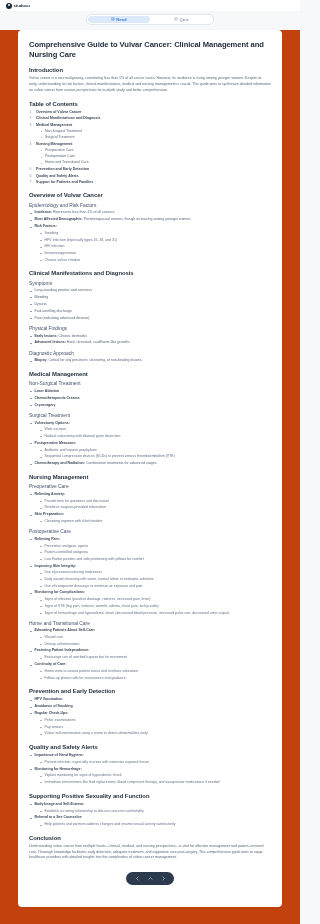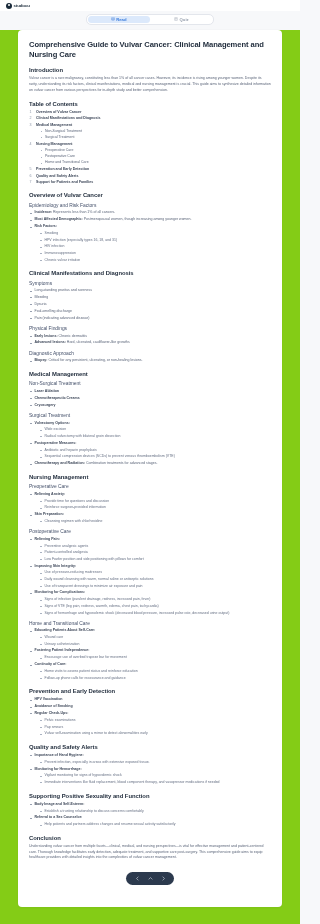--- a/index.html
+++ b/index.html
@@ -5,21 +5,21 @@
   * { box-sizing: border-box; margin: 0; padding: 0; }
   html, body {
     width: 300px;
     height: 924px;
     background: #f7f8fa;
     font-family: "Liberation Sans", sans-serif;
     color: #2e3a४;
     color: #2e3a4d;
     overflow: hidden;
   }
-  .app { width: 300px; height: 924px; position: relative; background: #84cc16; }
+  .app { width: 300px; height: 924px; position: relative; background: #c2410c; }
 
   
   .topbar {
     height: 11px;
     display: flex;
     align-items: center;
     padding: 0 6px;
     background: #ffffff;
   }
   .logo { display: flex; align-items: center; gap: 1.5px; }

